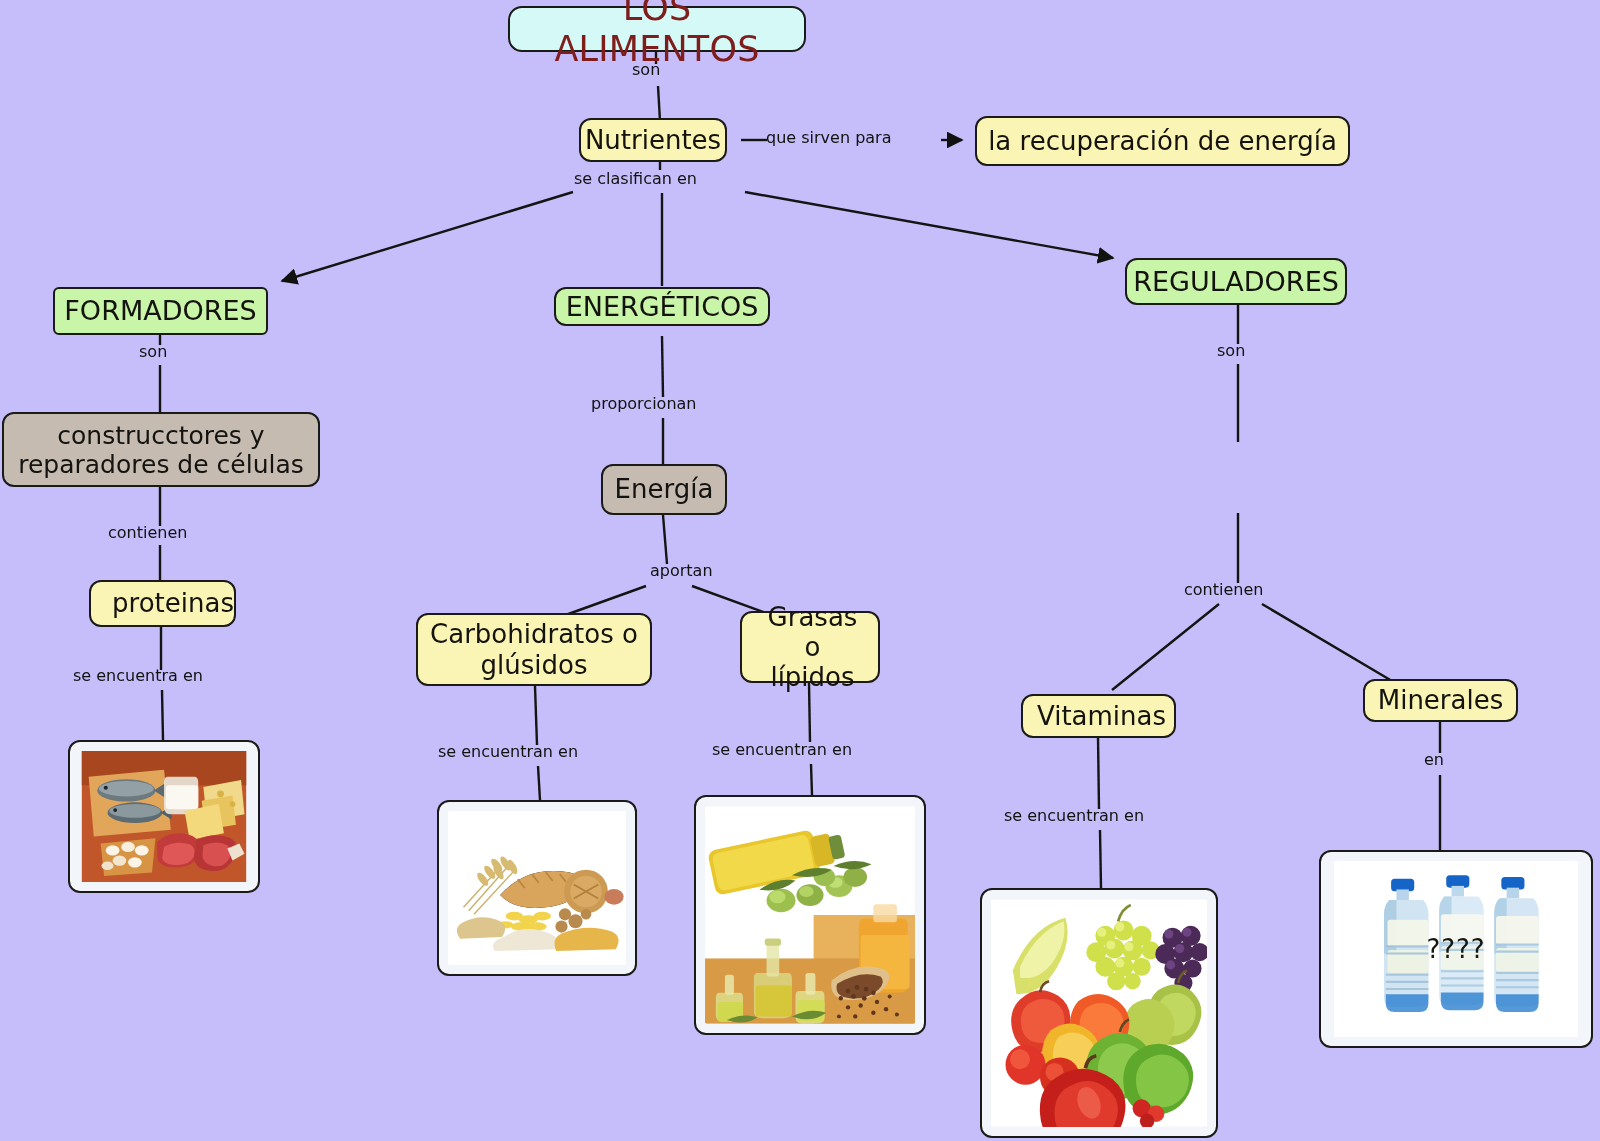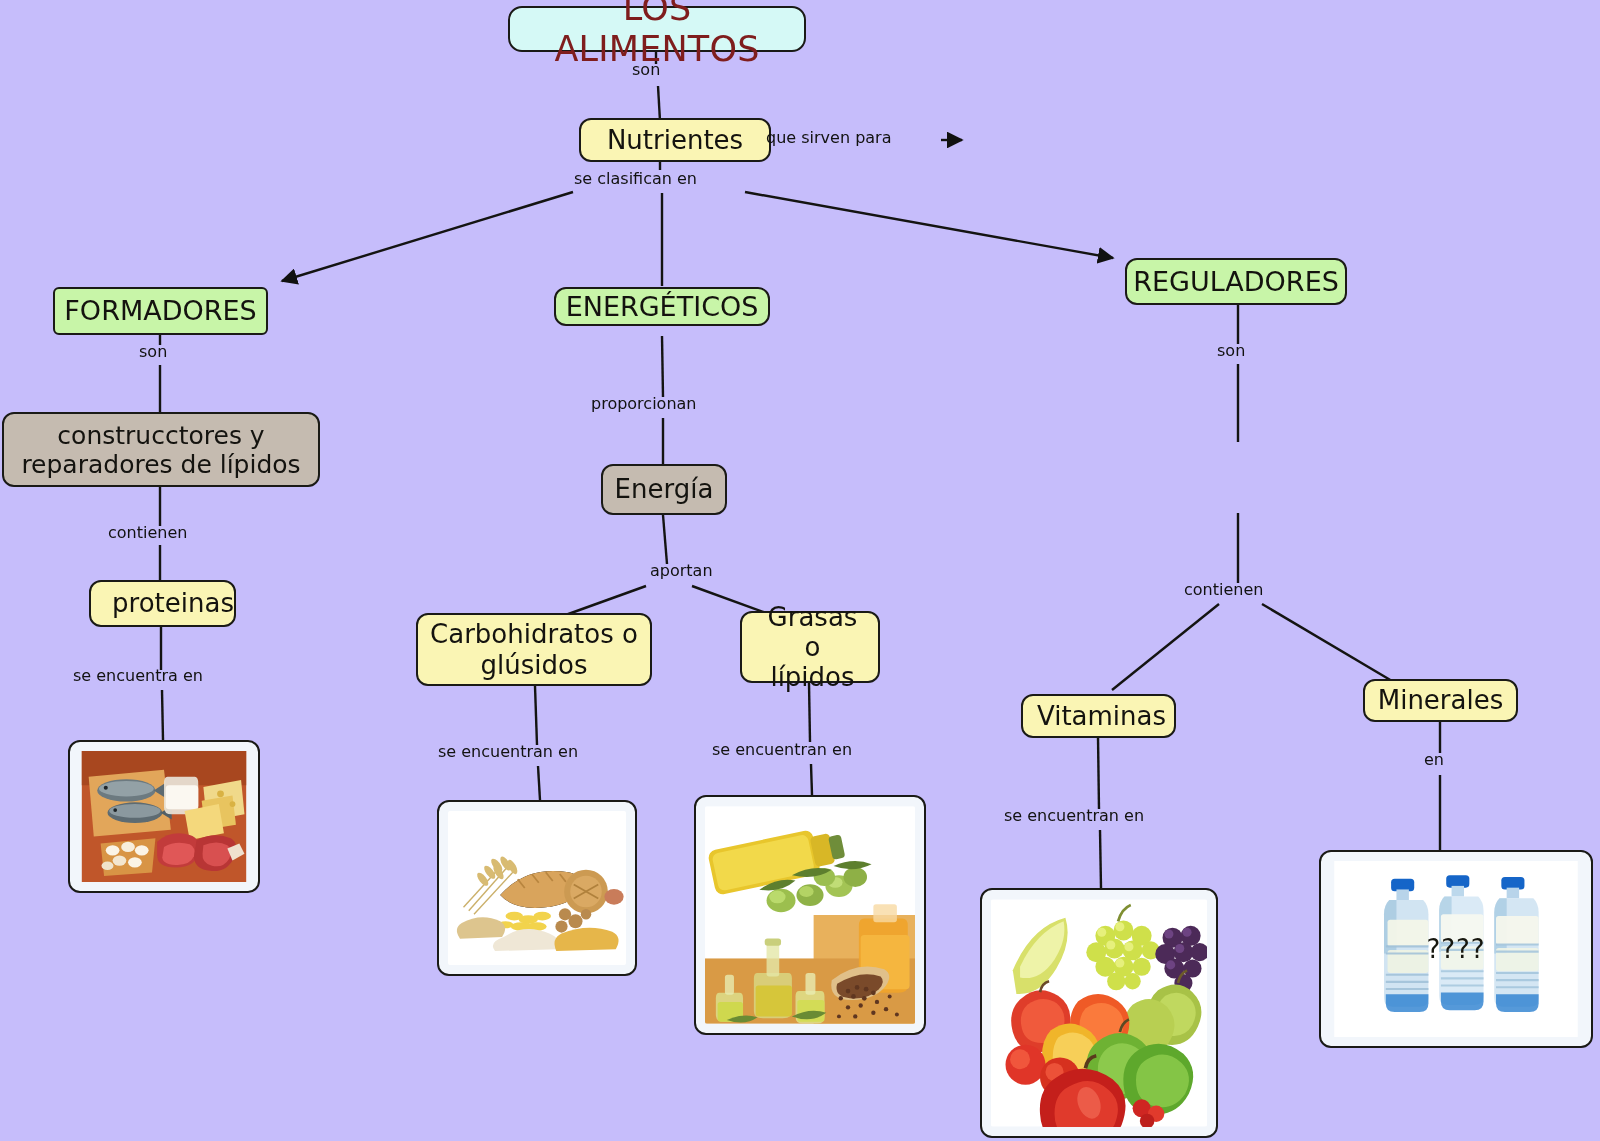--- a/index.html
+++ b/index.html
@@ -141,31 +141,32 @@
       <path d="M 1098 737 L 1099 809"></path>
       <path d="M 1100 830 L 1101 888"></path>
 
       <path d="M 1440 722 L 1440 753"></path>
       <path d="M 1440 775 L 1440 850"></path>
     </g>
   </svg>
 
   <div class="node title" style="left:508px; top:6px; width:298px; height:46px;">LOS ALIMENTOS</div>
 
-  <div class="node yellow" style="left:579px; top:118px; width:192px; height:44px; font-size:26px;">Nutrientes</div>
-
+  <div class="node yellow" style="left:579px; top:118px; width:148px; height:44px; font-size:26px;">Nutrientes</div>
+
+  <div class="node yellow" style="left:975px; top:116px; width:375px; height:50px; font-size:26px;">la recuperación de energía</div>
 
   <div class="node green" style="left:53px; top:287px; width:215px; height:48px; font-size:27px;border-radius:6px;">FORMADORES</div>
 
   <div class="node green" style="left:554px; top:287px; width:216px; height:39px; font-size:27px;">ENERGÉTICOS</div>
 
   <div class="node green" style="left:1125px; top:258px; width:222px; height:47px; font-size:27px;">REGULADORES</div>
 
   <div class="node tan" style="left:2px; top:412px; width:318px; height:75px; font-size:25px;">construcctores y
-reparadores de lípidos</div>
+reparadores de células</div>
 
   <div class="node tan" style="left:601px; top:464px; width:126px; height:51px; font-size:26px;">Energía</div>
 
 
   <div class="node yellow" style="left:89px; top:580px; width:147px; height:47px; font-size:26px;padding-left:31px;">proteinas</div>
 
   <div class="node yellow" style="left:416px; top:613px; width:236px; height:73px; font-size:26px;">Carbohidratos o
 glúsidos</div>
 
   <div class="node yellow" style="left:740px; top:611px; width:140px; height:72px; font-size:26px;padding-left:15px;">Grasas o

